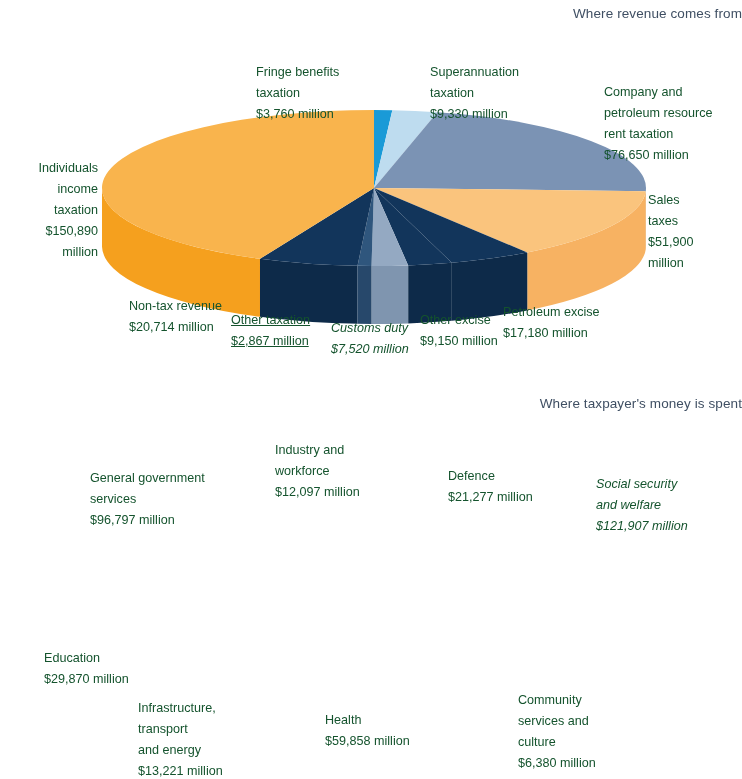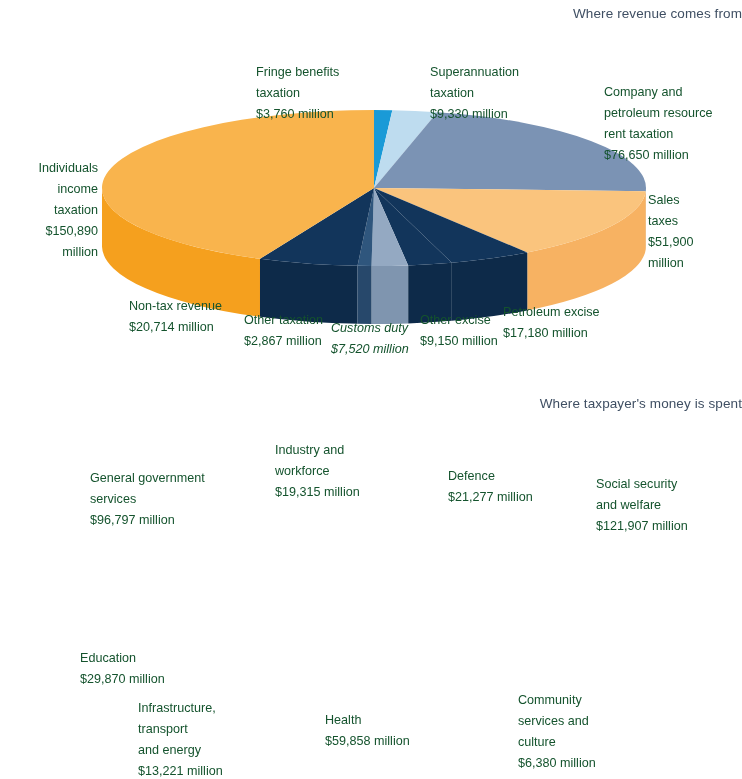--- a/index.html
+++ b/index.html
@@ -122,21 +122,21 @@
   <div class="lbl" style="left:648px;top:190px;width:90px;">Sales
 taxes
 $51,900
 million</div>
   <div class="lbl" style="left:503px;top:302px;width:130px;">Petroleum excise
 $17,180 million</div>
   <div class="lbl" style="left:420px;top:310px;width:96px;">Other excise
 $9,150 million</div>
   <div class="lbl" style="left:331px;top:318px;width:100px;font-style:italic;">Customs duty
 $7,520 million</div>
-  <div class="lbl" style="left:244px;top:310px;width:104px;">Other taxation
+  <div class="lbl" style="left:231px;top:310px;width:104px;text-decoration:underline;">Other taxation
 $2,867 million</div>
   <div class="lbl" style="left:129px;top:296px;width:120px;">Non-tax revenue
 $20,714 million</div>
 </div>
 
 <div class="chart-block" id="chart-spending">
   <div class="chart-title">Where taxpayer's money is spent</div>
   <svg class="pie-svg" id="pie-spending" width="742" height="389">
       <g>
         <path d="M 116.66076976298388 589.8637063186856 A 280 82 0 0 1 100.00001604204755 562.0277574603183 L 100.00001604204755 622.0277574603183 A 280 82 0 0 0 116.66076976298388 649.8637063186856 Z" fill="#79b3d6"></path>
@@ -182,31 +182,31 @@
           <title>Industry and workforce — 14,843 $ million</title>
         </path>
       </g>
     </svg>
 
   <div class="lbl" style="left:90px;top:78px;width:160px;">General government
 services
 $96,797 million</div>
   <div class="lbl" style="left:275px;top:50px;width:120px;">Industry and
 workforce
-$19,315 million</div>
+$12,097 million</div>
   <div class="lbl" style="left:448px;top:64px;width:120px;margin-top:12px;">Defence
 $21,277 million</div>
-  <div class="lbl" style="left:596px;top:84px;width:146px;">Social security
+  <div class="lbl" style="left:596px;top:84px;width:146px;font-style:italic;">Social security
 and welfare
 $121,907 million</div>
   <div class="lbl" style="left:518px;top:300px;width:120px;">Community
 services and
 culture
 $6,380 million</div>
   <div class="lbl" style="left:325px;top:320px;width:130px;">Health
 $59,858 million</div>
   <div class="lbl" style="left:138px;top:308px;width:120px;">Infrastructure,
 transport
 and energy
 $13,221 million</div>
-  <div class="lbl" style="left:44px;top:258px;width:120px;margin-left:36px;">Education
+  <div class="lbl" style="left:44px;top:258px;width:120px;">Education
 $29,870 million</div>
 </div>
 
 </body></html>

